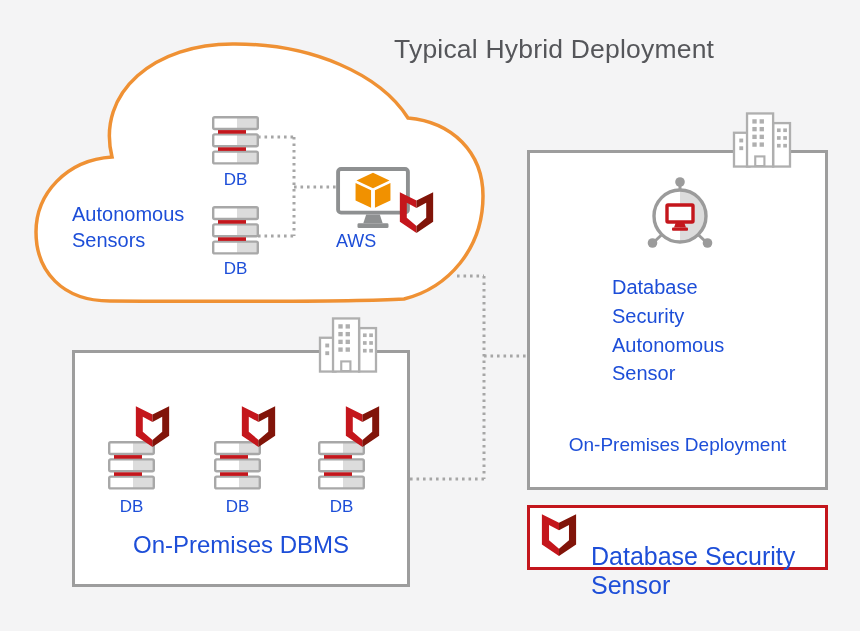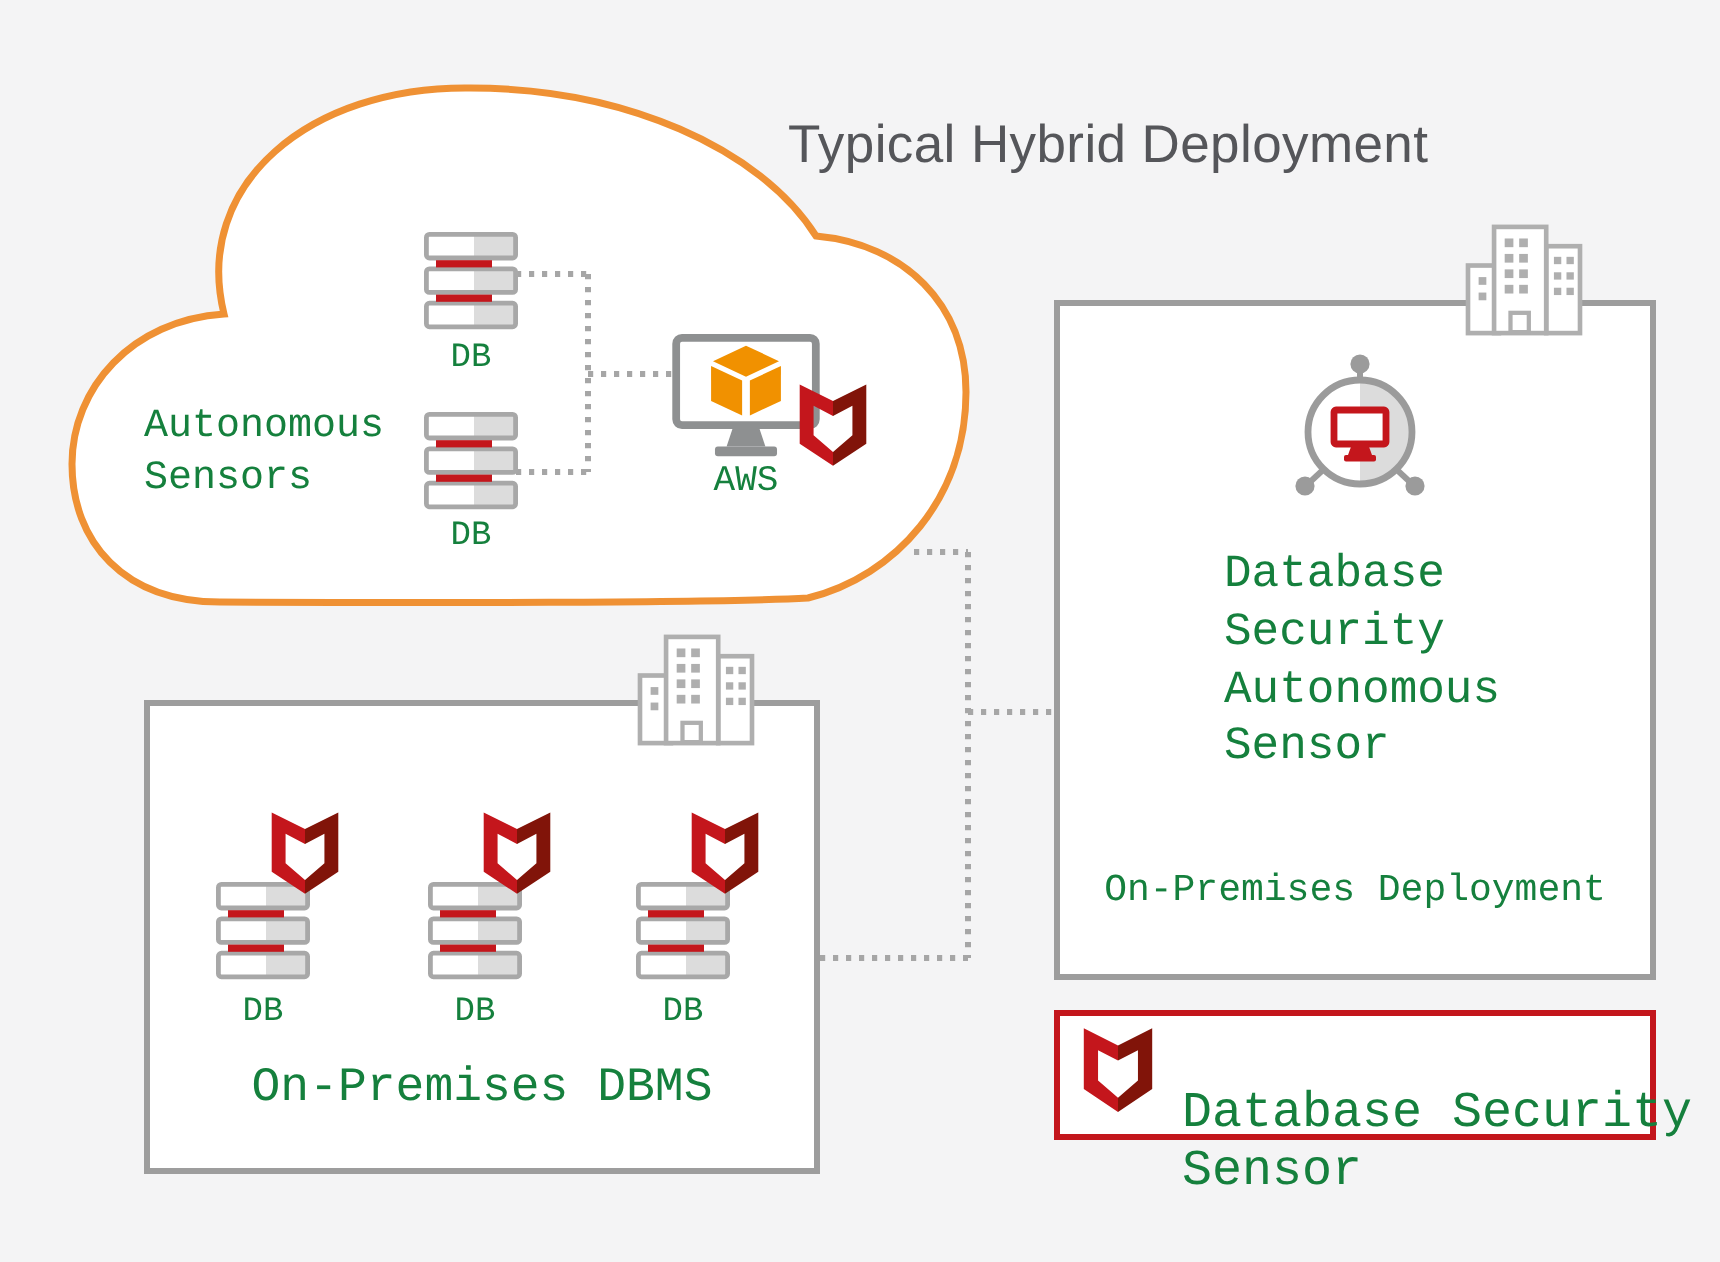--- a/index.html
+++ b/index.html
@@ -1,31 +1,31 @@
 <!DOCTYPE html>
 <html><head>
 <meta charset="utf-8">
 <style>
   html,body { margin:0; padding:0; }
   body { font-family: "Liberation Sans", "DejaVu Sans", sans-serif; background:#F4F4F5; }
   .canvas { position:relative; width:860px; height:631px; background:#F4F4F5; overflow:hidden; }
   .overlay { position:absolute; left:0; top:0; z-index:0; }
   .abs { position:absolute; }
-  .title { left:394px; top:34px; font-size:26.5px; color:#55565A; z-index:2; letter-spacing:0.2px;margin-top:23px; }
+  .title { left:394px; top:34px; font-size:26.5px; color:#55565A; z-index:2; letter-spacing:0.2px; }
   .box { position:absolute; background:#FFFFFF; border:3px solid #9D9D9D; box-sizing:border-box; z-index:1; }
   .dbms-box { left:72px; top:350px; width:338px; height:237px; }
   .mgmt-box { left:527px; top:150px; width:301px; height:340px; }
   .legend-box { left:527px; top:505px; width:301px; height:65px; border-color:#C3161C; }
   .icon { position:absolute; z-index:2; line-height:0; }
-  .txt { position:absolute; z-index:2; color:#15803d;font-family:Liberation Mono, monospace; }
+  .txt { position:absolute; z-index:2; color:#1d4ed8; }
   .cloud-label { left:72px; top:201px; width:128px; font-size:20px; line-height:26px; }
   .db-label { font-size:17px; text-align:center; width:47px; }
-  .aws-label { left:336px; top:231px; width:74px; text-align:center; font-size:18px; }
+  .aws-label { left:336px; top:231px; width:74px; font-size:18px; }
   .dbms-caption { left:72px; top:531px; width:338px; text-align:center; font-size:24px; }
-  .mgmt-title { left:612px; top:273px; font-size:23px; line-height:28.8px; }
+  .mgmt-title { left:612px; top:273px; font-size:20px; line-height:28.8px; }
   .mgmt-caption { left:527px; top:434px; width:301px; text-align:center; font-size:19px; }
   .legend-label { left:591px; top:542px; font-size:25px; }
 </style>
 </head>
 <body>
 
 <div class="canvas">
 
   <svg class="overlay" width="860" height="631" viewBox="0 0 860 631">
     <defs>

